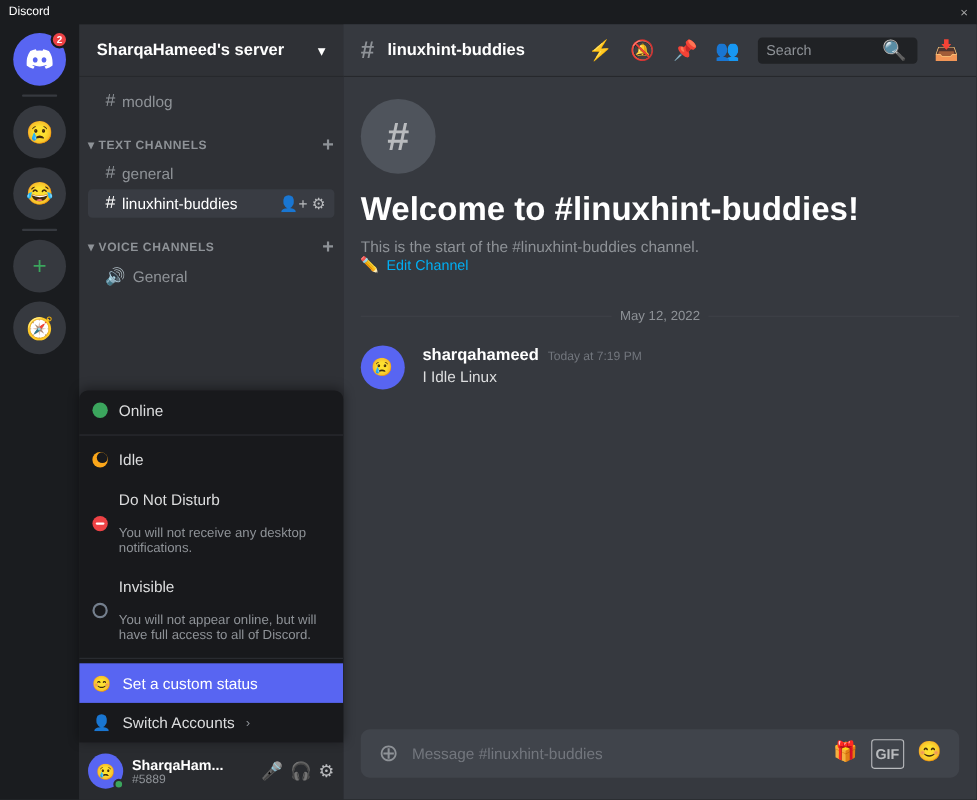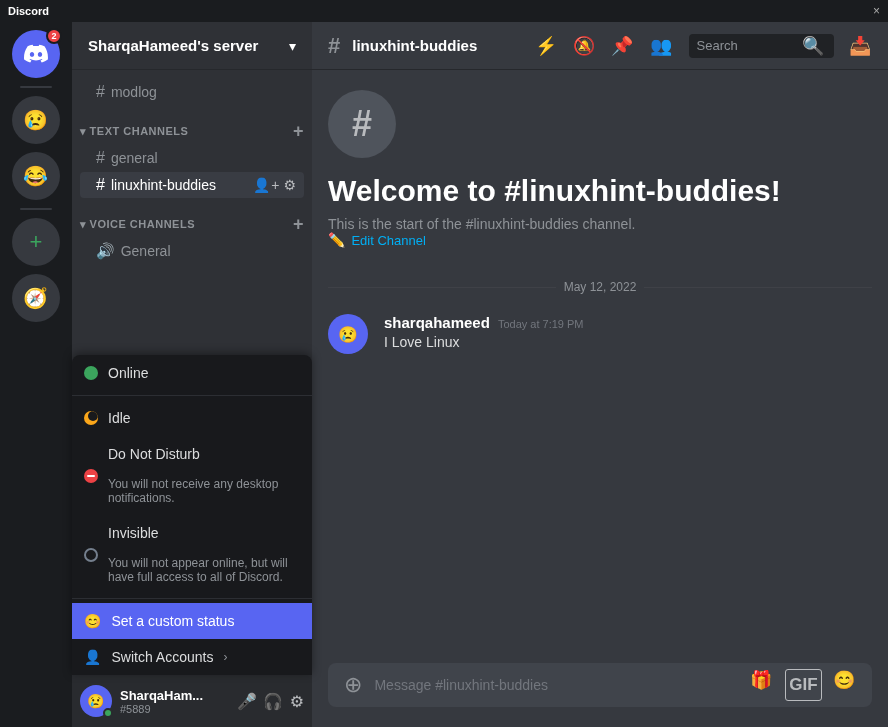--- a/index.html
+++ b/index.html
@@ -17,21 +17,21 @@
     .titlebar {
       height: 22px;
       background: #1a1c1f;
       display: flex;
       align-items: center;
       padding: 0 8px;
       color: #fff;
       font-size: 11px;
       flex-shrink: 0;
     }
-    .titlebar-title { flex: 1; font-weight: bold; }
+    .titlebar-title { flex: 1; }
     .titlebar-close { cursor: pointer; color: #aaa; font-size: 12px; }
 
     
     .app-body {
       display: flex;
       flex: 1;
       overflow: hidden;
     }
 
     
@@ -630,31 +630,31 @@
         <div class="date-line"></div>
       </div>
 
       <div class="message">
         <div class="message-avatar">😢</div>
         <div class="message-content">
           <div class="message-header">
             <span class="message-author">sharqahameed</span>
             <span class="message-timestamp">Today at 7:19 PM</span>
           </div>
-          <div class="message-text">I Love Linux</div>
+          <div class="message-text">I Idle Linux</div>
         </div>
       </div>
     </div>
 
     <div class="message-input-area">
       <div class="message-input-box">
         <span class="input-add-btn">⊕</span>
         <input type="text" placeholder="Message #linuxhint-buddies" style="">
         <div class="input-icons">
           <span>🎁</span>
-          <span style="font-size:17px;font-weight:700;color:#b9bbbe;border:1.5px solid #b9bbbe;padding:5px 3px;border-radius:3px;">GIF</span>
+          <span style="font-size:13px;font-weight:700;color:#b9bbbe;border:1.5px solid #b9bbbe;padding:5px 3px;border-radius:3px;">GIF</span>
           <span>😊</span>
         </div>
       </div>
     </div>
   </div>
 
 </div>
 
 </body></html>

